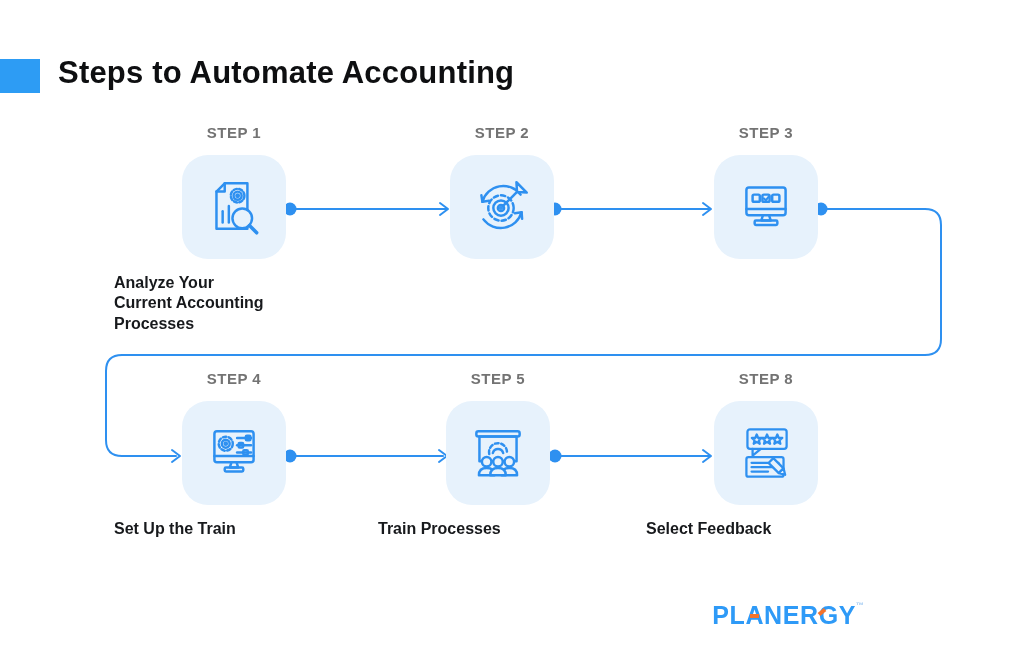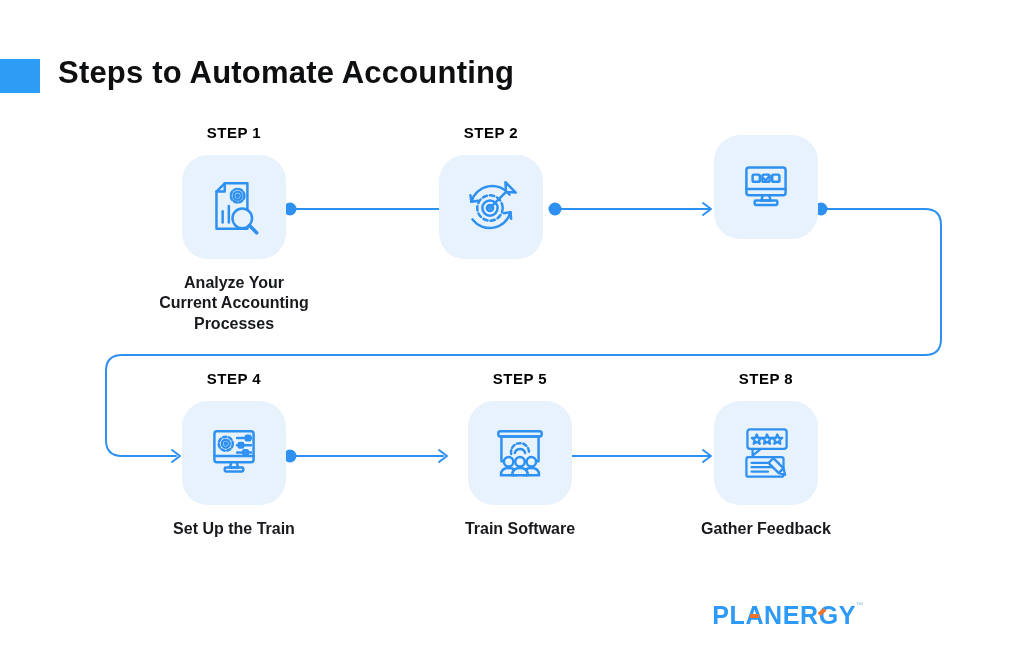--- a/index.html
+++ b/index.html
@@ -9,29 +9,29 @@
 
   
   .title-bar { position:absolute; left:0; top:48px; width:40px; height:34px; background:#2D9CF4; }
   .page-title { position:absolute; left:58px; top:44px; font-size:31px; font-weight:bold; color:#0E0F11; letter-spacing:0.2px; }
 
   
   .connectors { position:absolute; left:0; top:0; width:1024px; height:659px; z-index:1; }
 
   
   .step { position:absolute; width:240px; z-index:2; }
-  .step-label { font-size:15px; font-weight:bold; color:#000000; text-align:center; letter-spacing:0.5px; line-height:20px; }
+  .step-label { font-size:15px; font-weight:bold; color:#737373; text-align:center; letter-spacing:0.5px; line-height:20px; }
   .step-box { width:104px; height:104px; border-radius:26px; background:#E7F2FC; margin:12px auto 0 auto; display:flex; align-items:center; justify-content:center; }
-  .step-title { margin-top:14px; font-size:16px; font-weight:bold; color:#17191C; text-align:center; line-height:1.28; white-space:pre-line; }
+  .step-title { margin-top:14px; font-size:16px; font-weight:bold; color:#17191C; line-height:1.28; white-space:pre-line; }
 
   .s1 { left:114px; top:112px; }
-  .s2 { left:371px; top:112px; }
+  .s2 { left:382px; top:112px; }
   .s3 { left:646px; top:112px; }
   .s4 { left:114px; top:358px; }
-  .s5 { left:400px; top:358px; }
+  .s5 { left:378px; top:358px; }
   .s6 { left:646px; top:358px; }
 
   
   .logo { position:absolute; top:590px; right:44px; z-index:2; }
   .logo-text { font-size:25px; font-weight:bold; color:#2E9AF7; letter-spacing:0.6px; }
   .logo-tm { font-size:8px; color:#9FC9F2; vertical-align:top; font-weight:bold; }
   .logo-accent-a { position:absolute; left:38px; top:13px; width:9px; height:4px; background:#F4732C; }
   .logo-accent-g { position:absolute; left:106px; top:9px; width:8px; height:4px; background:#F4732C; transform:rotate(-40deg); }
 
   svg.icon { display:block; }
@@ -100,20 +100,21 @@
         <circle cx="31" cy="33" r="7.4"></circle>
         <circle cx="31" cy="33" r="3"></circle>
         <circle cx="31" cy="33" r="0.8" fill="#2E90F0"></circle>
         <path d="M50 14 L33 31"></path>
         <path d="M46 8 L56 18 L47.5 17.5 L46.5 16.5 Z" fill="#E7F2FC"></path>
       </svg>
     </div>
   </div>
 
   <div class="step s3">
+    <div class="step-label">STEP 3</div>
     <div class="step-box">
       <svg class="icon" width="66" height="66" viewBox="0 0 64 64" fill="none" stroke="#2E90F0" stroke-width="2.4" stroke-linecap="round" stroke-linejoin="round">
         <rect x="13" y="13" width="38" height="27" rx="2.5"></rect>
         <path d="M13 34 H51"></path>
         <rect x="19" y="20" width="7" height="7" rx="1.4"></rect>
         <rect x="28.5" y="20" width="7" height="7" rx="1.4"></rect>
         <rect x="38" y="20" width="7" height="7" rx="1.4"></rect>
         <path d="M30 23.7 L31.8 25.5 L34.8 21.8" stroke-width="2"></path>
         <path d="M29 40 L27.5 45 H36.5 L35 40"></path>
         <rect x="21" y="45" width="22" height="4.5" rx="1.2"></rect>
@@ -152,21 +153,21 @@
         <path d="M23.5 33 A 8.7 8.7 0 1 1 40.5 33" stroke-dasharray="3.6 2.6"></path>
         <path d="M27 32 A 5.2 5.2 0 0 1 37 32"></path>
         <circle cx="21" cy="40.5" r="4.6" fill="#E7F2FC"></circle>
         <circle cx="43" cy="40.5" r="4.6" fill="#E7F2FC"></circle>
         <circle cx="32" cy="40.5" r="4.6" fill="#E7F2FC"></circle>
         <path d="M13.5 53.5 Q 13.5 46.5 21 46.5 Q 28.5 46.5 28.5 53.5 Z" fill="#E7F2FC"></path>
         <path d="M35.5 53.5 Q 35.5 46.5 43 46.5 Q 50.5 46.5 50.5 53.5 Z" fill="#E7F2FC"></path>
         <path d="M24.5 53.5 Q 24.5 46.5 32 46.5 Q 39.5 46.5 39.5 53.5 Z" fill="#E7F2FC"></path>
       </svg>
     </div>
-    <div class="step-title">Train Software</div>
+    <div class="step-title">Train Processes</div>
   </div>
 
   <div class="step s6">
     <div class="step-label">STEP 8</div>
     <div class="step-box">
       <svg class="icon" width="66" height="66" viewBox="0 0 64 64" fill="none" stroke="#2E90F0" stroke-width="2.2" stroke-linecap="round" stroke-linejoin="round">
         <rect x="14" y="9" width="38" height="19" rx="2.5"></rect>
         <path d="M19 28 V34.5 L27 28"></path>
         <g transform="translate(23,19)">
           <path d="M 0 -5 L 1.29 -1.78 L 4.76 -1.55 L 2.09 0.68 L 2.94 4.05 L 0 2.2 L -2.94 4.05 L -2.09 0.68 L -4.76 -1.55 L -1.29 -1.78 Z"></path>
@@ -180,21 +181,21 @@
         <rect x="13" y="36" width="36" height="19" rx="2"></rect>
         <path d="M18 41.5 H44"></path>
         <path d="M18 45.8 H44"></path>
         <path d="M18 50 H34"></path>
         <g transform="rotate(-45 43.5 46)">
           <rect x="40.2" y="36.5" width="6.6" height="14" rx="1" fill="#E7F2FC"></rect>
           <path d="M 40.2 50.5 L 43.5 56 L 46.8 50.5 Z" fill="#E7F2FC"></path>
         </g>
       </svg>
     </div>
-    <div class="step-title">Gather Feedback</div>
+    <div class="step-title">Select Feedback</div>
   </div>
 
   <div class="logo">
     <span class="logo-text">PLANERGY</span><span class="logo-tm">™</span>
     <span class="logo-accent-a"></span>
     <span class="logo-accent-g"></span>
   </div>
 
 </div>
 

